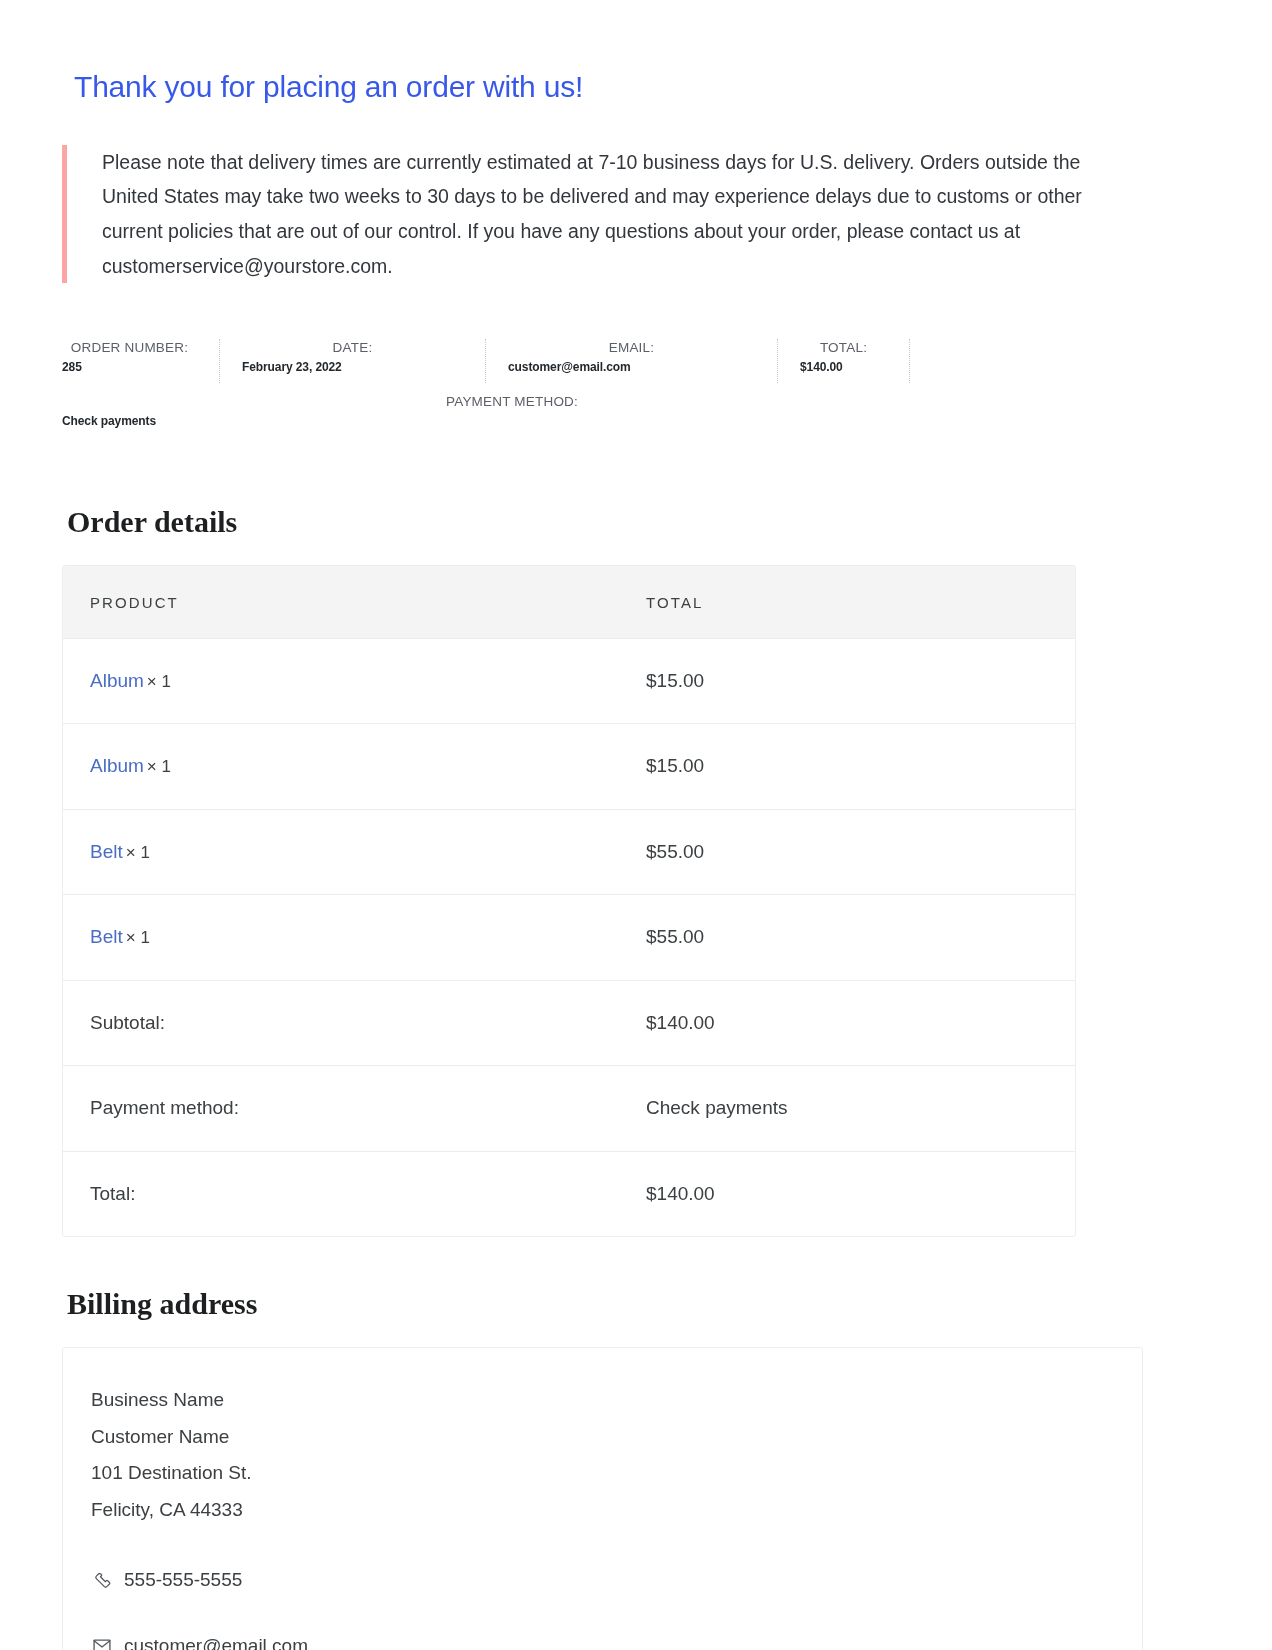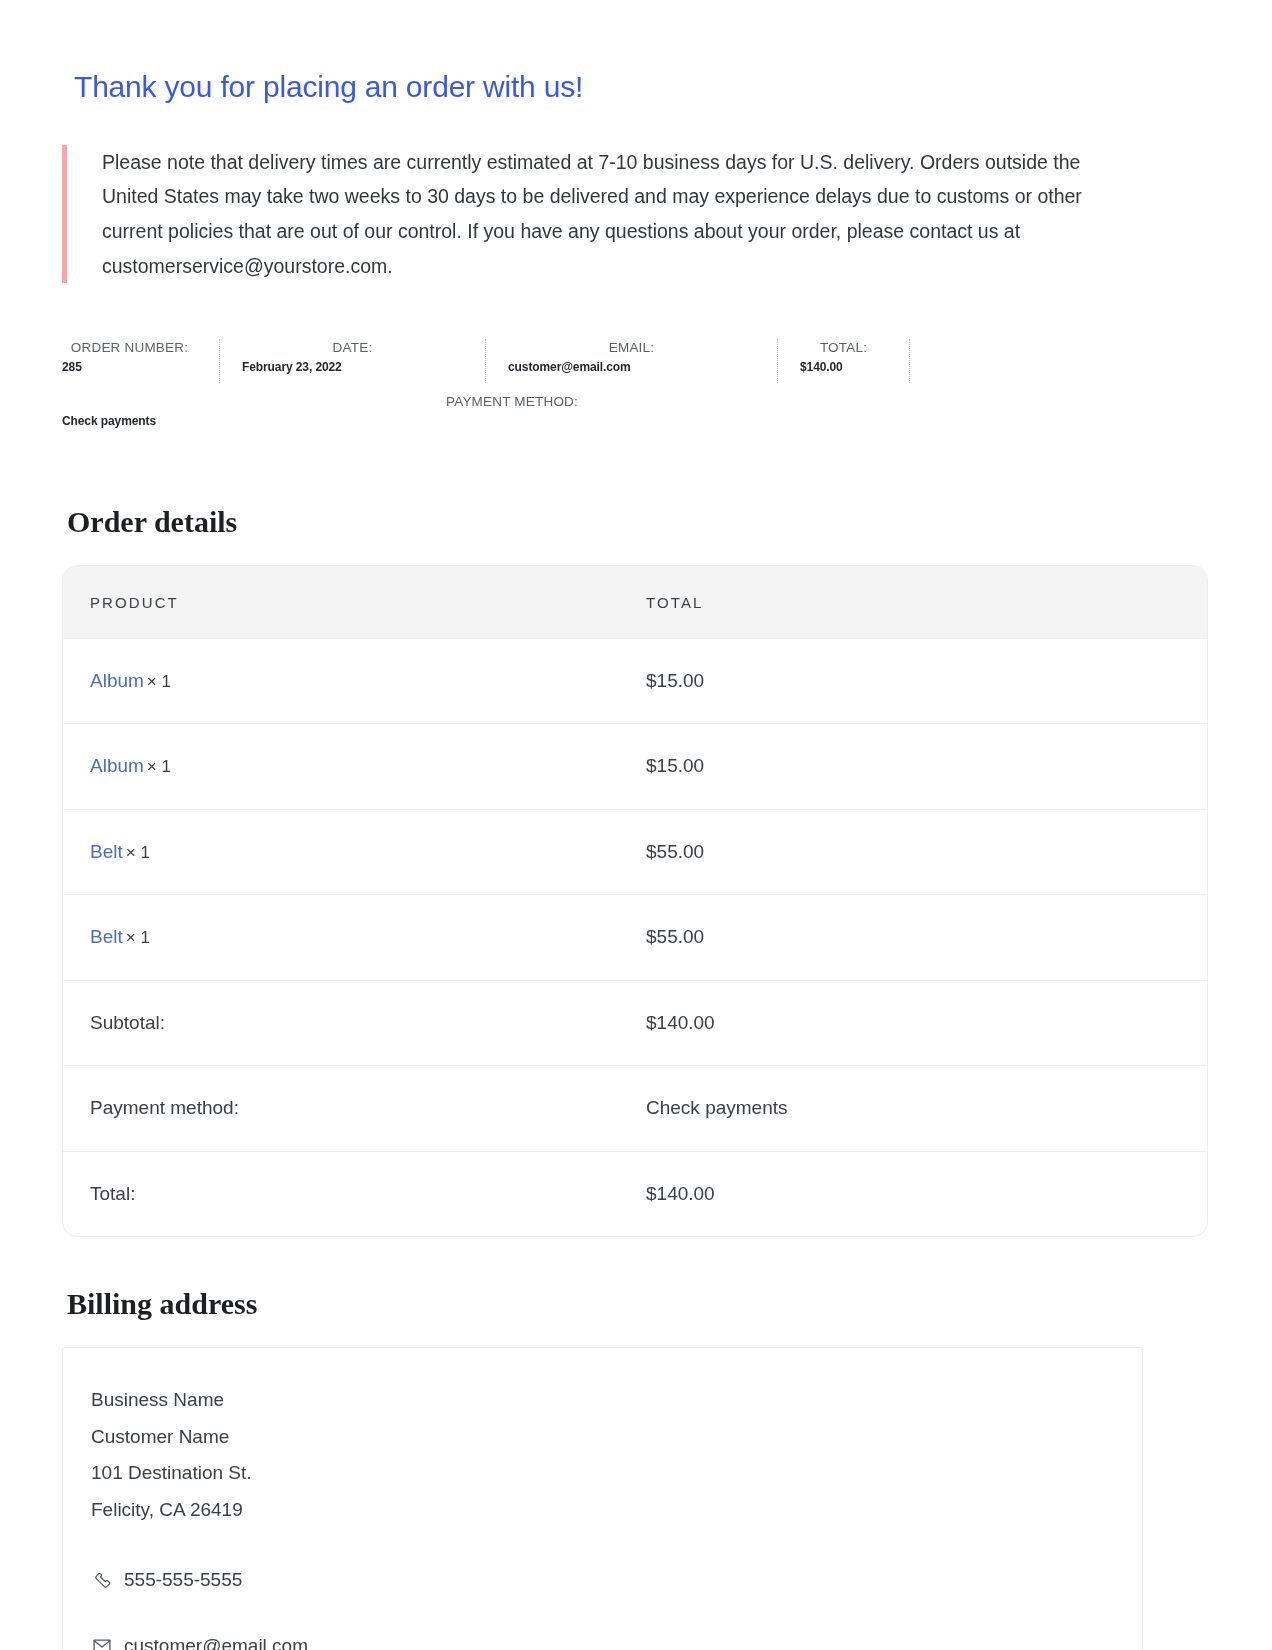--- a/index.html
+++ b/index.html
@@ -107,23 +107,23 @@
     margin: 5px;
     letter-spacing: 0px;
   }
   .section-title.order-details { margin-top: 64px; }
   .section-title.billing-address { margin-top: 50px; }
 
   
   .order-table-wrap {
     margin-top: 26px;
     border: 1px solid #eceded;
-    border-radius: 15px;
+    border-radius: 3px;
     overflow: hidden;
-    width: 1146px;
+    width: 1014px;
   }
   table.order-table {
     width: 100%;
     border-collapse: collapse;
     table-layout: fixed;
   }
   table.order-table th,
   table.order-table td {
     text-align: left;
     padding: 0;
@@ -275,21 +275,21 @@
       </table>
     </div>
 
     <h2 class="section-title billing-address">Billing address</h2>
 
     <div class="billing-box">
       <div id="address-lines">
           <span class="address-line">Business Name</span>
           <span class="address-line">Customer Name</span>
           <span class="address-line">101 Destination St.</span>
-          <span class="address-line">Felicity, CA 26419</span>
+          <span class="address-line">Felicity, CA 44333</span>
         </div>
 
       <div class="contact-row">
         <span class="icon">
           <svg width="19" height="19" viewBox="0 0 24 24" fill="none" stroke="#55595e" stroke-width="1.6" stroke-linecap="round" stroke-linejoin="round">
             <path d="M7.5 3.2 L4.2 6.5 a2.2 2.2 0 0 0 0 3.1 l10.2 10.2 a2.2 2.2 0 0 0 3.1 0 l3.3-3.3 a1.3 1.3 0 0 0 0-1.9 l-2.2-2.2 a1.3 1.3 0 0 0-1.9 0 l-1.1 1.1 -6.2-6.2 1.1-1.1 a1.3 1.3 0 0 0 0-1.9 L8.3 3.2 a1.3 1.3 0 0 0-0.8 0 z"></path>
           </svg>
         </span>
         <span class="contact-text">555-555-5555</span>
       </div>

